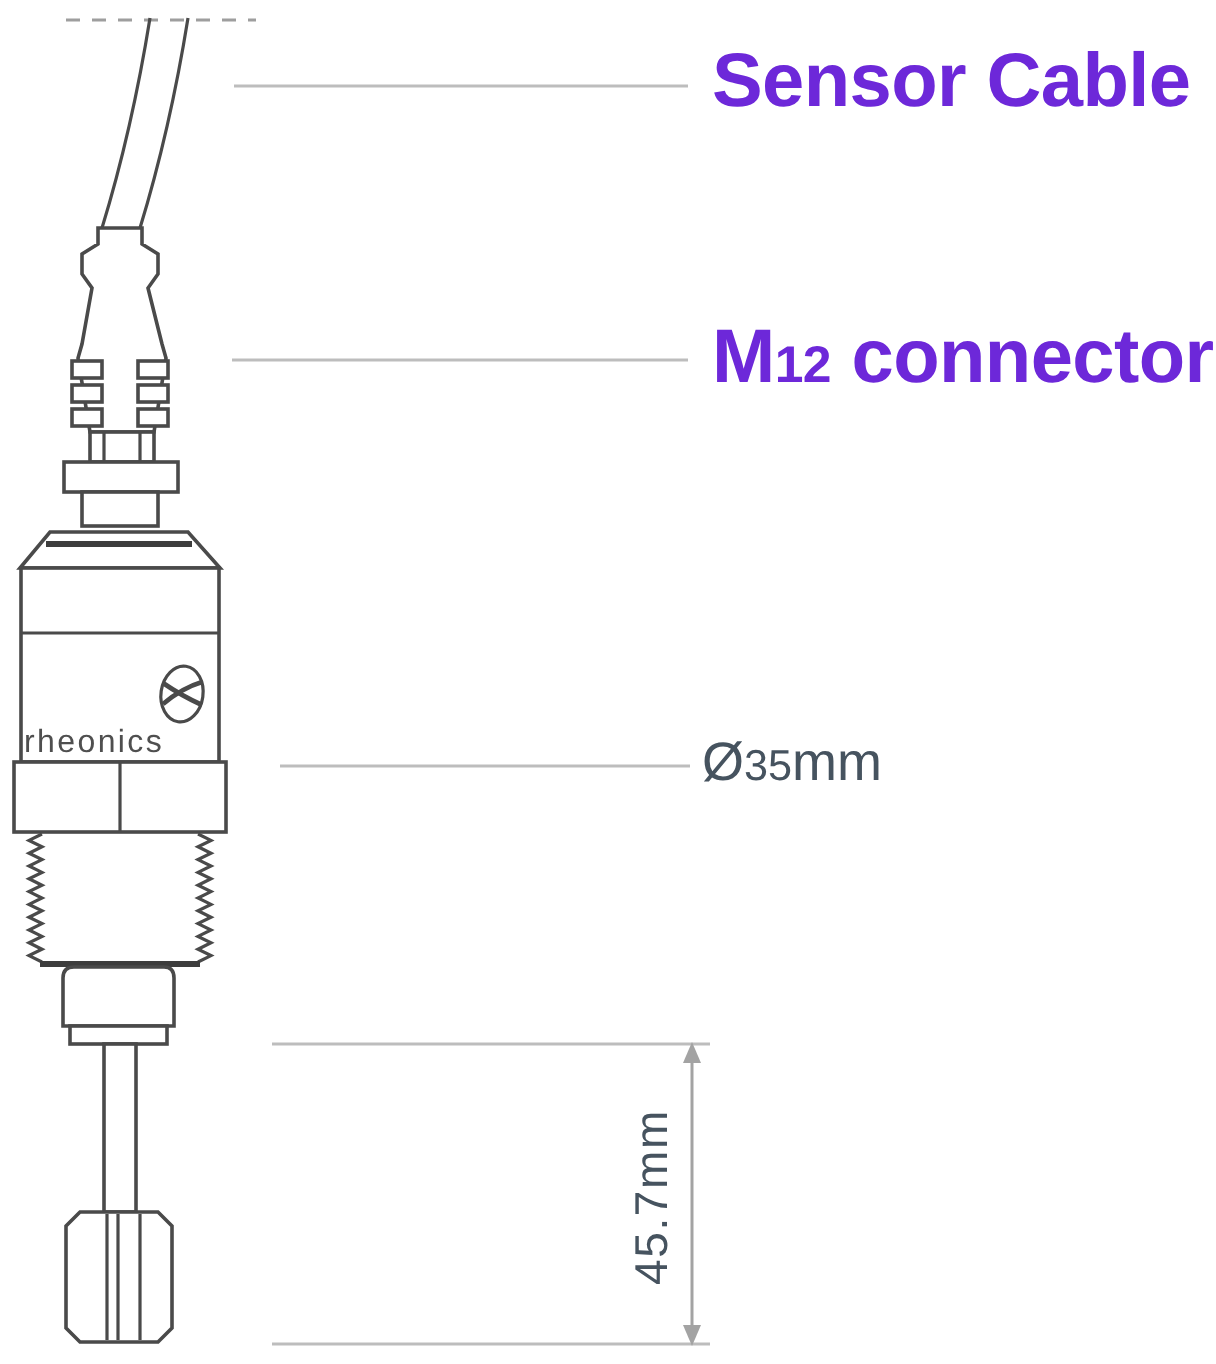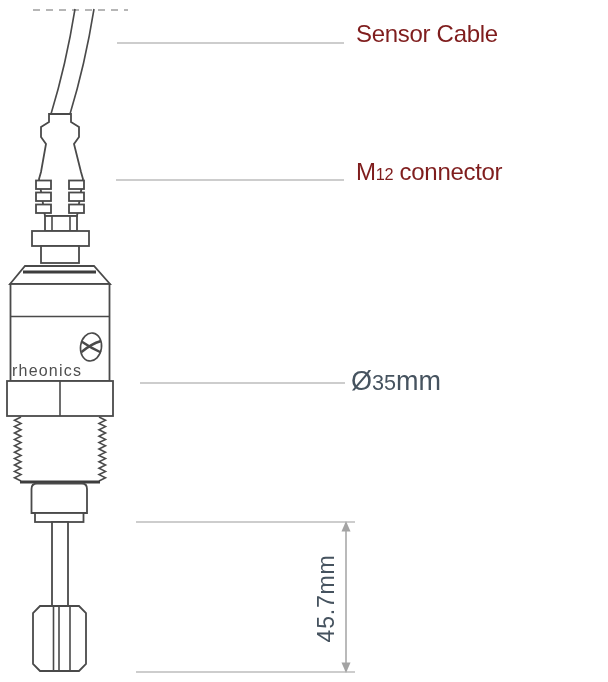--- a/index.html
+++ b/index.html
@@ -4,21 +4,21 @@
 <style>
   html,body{margin:0;padding:0;}
   body{
     width:608px;height:682px;background:#ffffff;position:relative;overflow:hidden;
     font-family:"Liberation Sans", sans-serif;
   }
   .stage{position:absolute;left:0;top:0;width:608px;height:682px;}
   svg{position:absolute;left:0;top:0;display:block;}
 
   .label-lg{
-    position:absolute;color:#7f1d1d;font-size:24px;font-weight:400;
+    position:absolute;color:#6d28d9;font-size:38px;font-weight:700;
     letter-spacing:-0.3px;line-height:1;white-space:nowrap;
   }
   .label-dim{
     position:absolute;color:#46535f;line-height:1;white-space:nowrap;font-weight:300;text-align:right;
   }
   #label-sensor-cable{left:356px;top:22px;}
   #label-m12{left:356px;top:160px;}
   #label-dia{left:351px;top:368px;font-size:27px;}
   #label-length{
     left:278px;top:587px;width:96px;text-align:center;font-size:23px;

